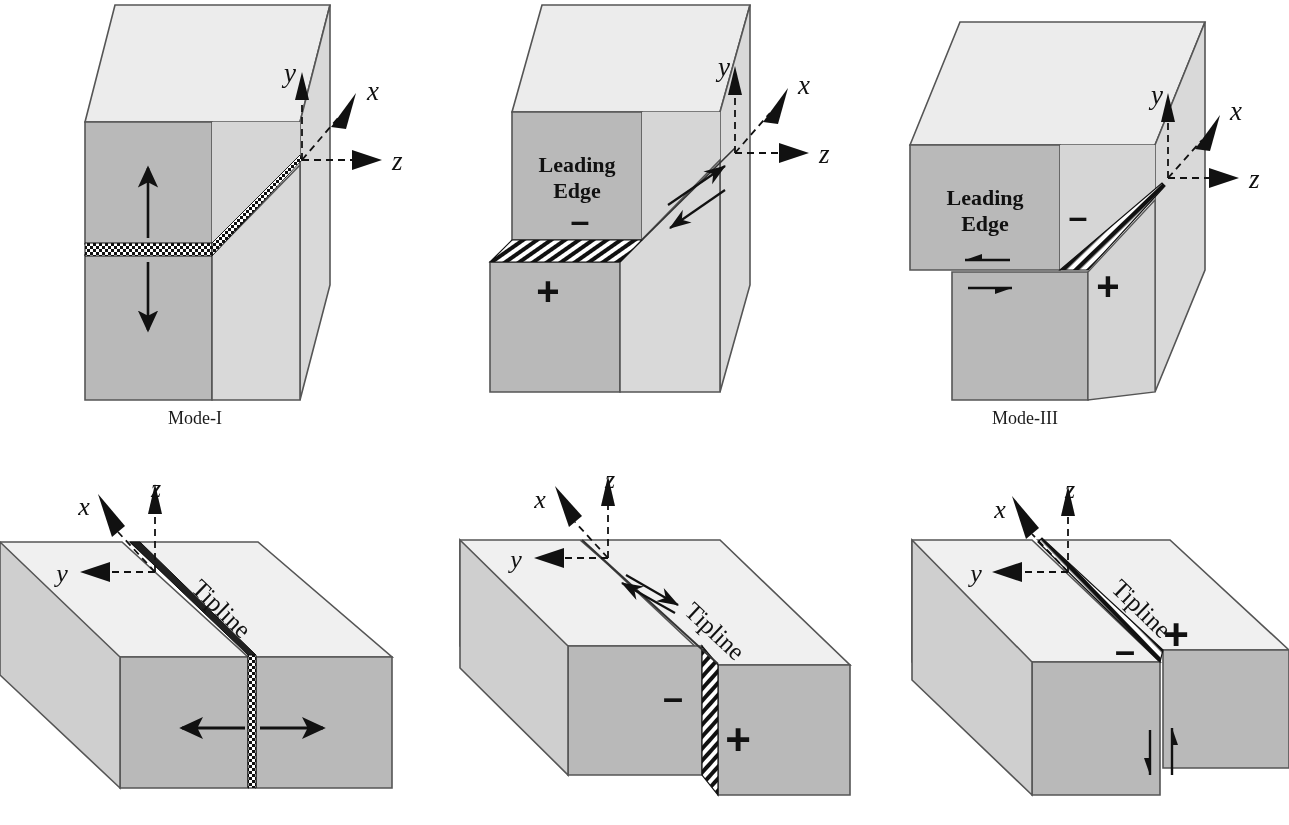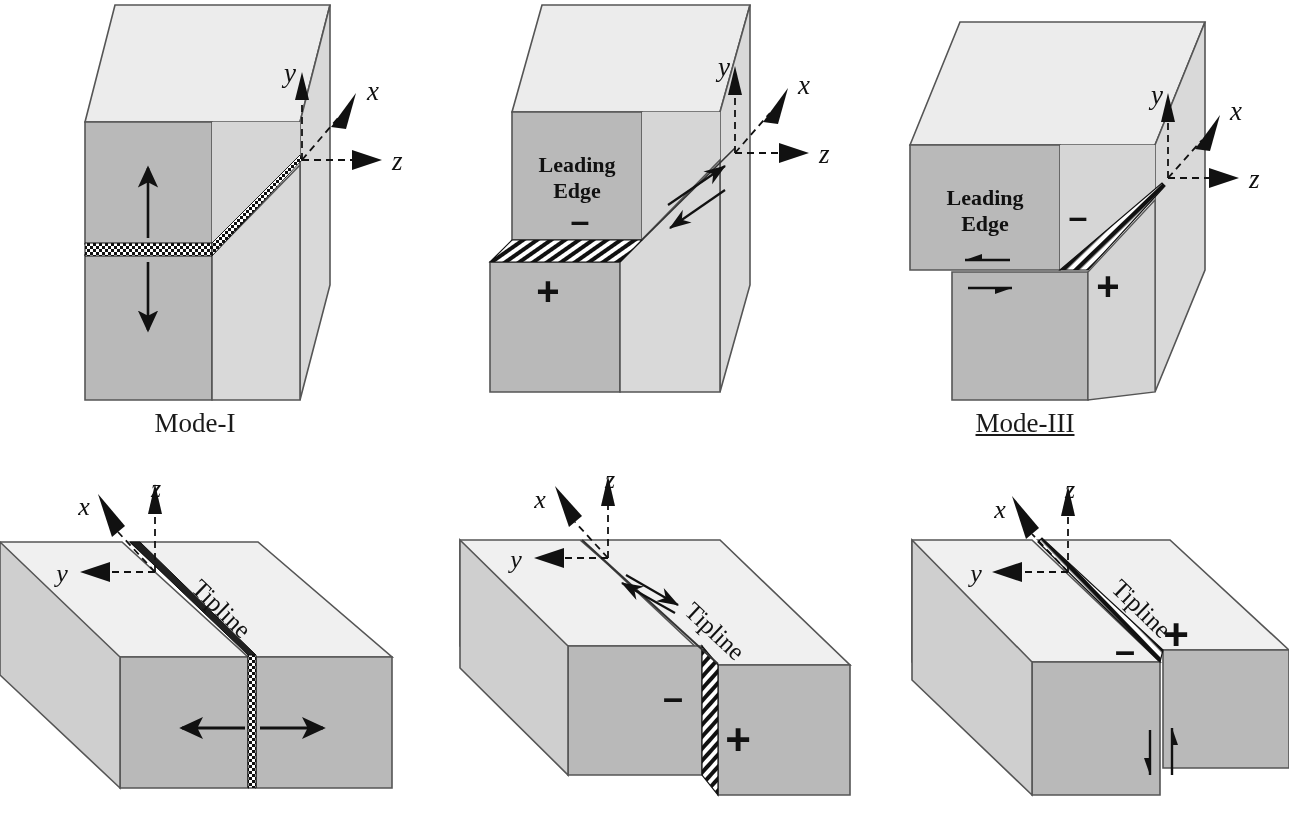--- a/index.html
+++ b/index.html
@@ -18,21 +18,21 @@
     width: 1289px;
     height: 825px;
   }
   svg.panel {
     position: absolute;
     display: block;
   }
   .mode-label {
     position: absolute;
     font-family: "Liberation Serif", serif;
-    font-size: 27px;
+    font-size: 18px;
     color: #1a1a1a;
     text-align: center;
     white-space: nowrap;
   }
 </style>
 </head>
 <body>
 
 <div id="figure">
 
@@ -180,21 +180,21 @@
       <polygon points="349,168 379,178 349,188" fill="#111111"></polygon>
       <line x1="308" y1="178" x2="342" y2="140" stroke="#111111" stroke-width="1.8" stroke-dasharray="7,5"></line>
       <polygon points="335,149 360,115 350,151" fill="#111111"></polygon>
       <text x="297" y="104" font-size="27" font-style="italic" fill="#111111" font-family="Liberation Serif, serif" text-anchor="middle">y</text>
       <text x="370" y="120" font-size="27" font-style="italic" fill="#111111" font-family="Liberation Serif, serif">x</text>
       <text x="389" y="188" font-size="27" font-style="italic" fill="#111111" font-family="Liberation Serif, serif">z</text>
     </g>
   </svg>
 
   <div class="mode-label" style="left:95px; top:408px; width:200px;">Mode-I</div>
-  <div class="mode-label" style="left:925px; top:408px; width:200px;text-decoration:underline;">Mode-III</div>
+  <div class="mode-label" style="left:925px; top:408px; width:200px;">Mode-III</div>
 
   <svg class="panel" style="left:0px; top:450px;" width="430" height="375" viewBox="0 0 430 375">
     <defs>
       <pattern id="checkerB1" width="6" height="6" patternUnits="userSpaceOnUse">
         <rect width="6" height="6" fill="#ffffff"></rect>
         <rect width="3" height="3" fill="#111111"></rect>
         <rect x="3" y="3" width="3" height="3" fill="#111111"></rect>
       </pattern>
       <marker id="bar1" markerWidth="9" markerHeight="9" refX="7.5" refY="4.5" orient="auto">
         <path d="M0,0.6 L8.5,4.5 L0,8.4 L2,4.5 Z" fill="#111111"></path>

